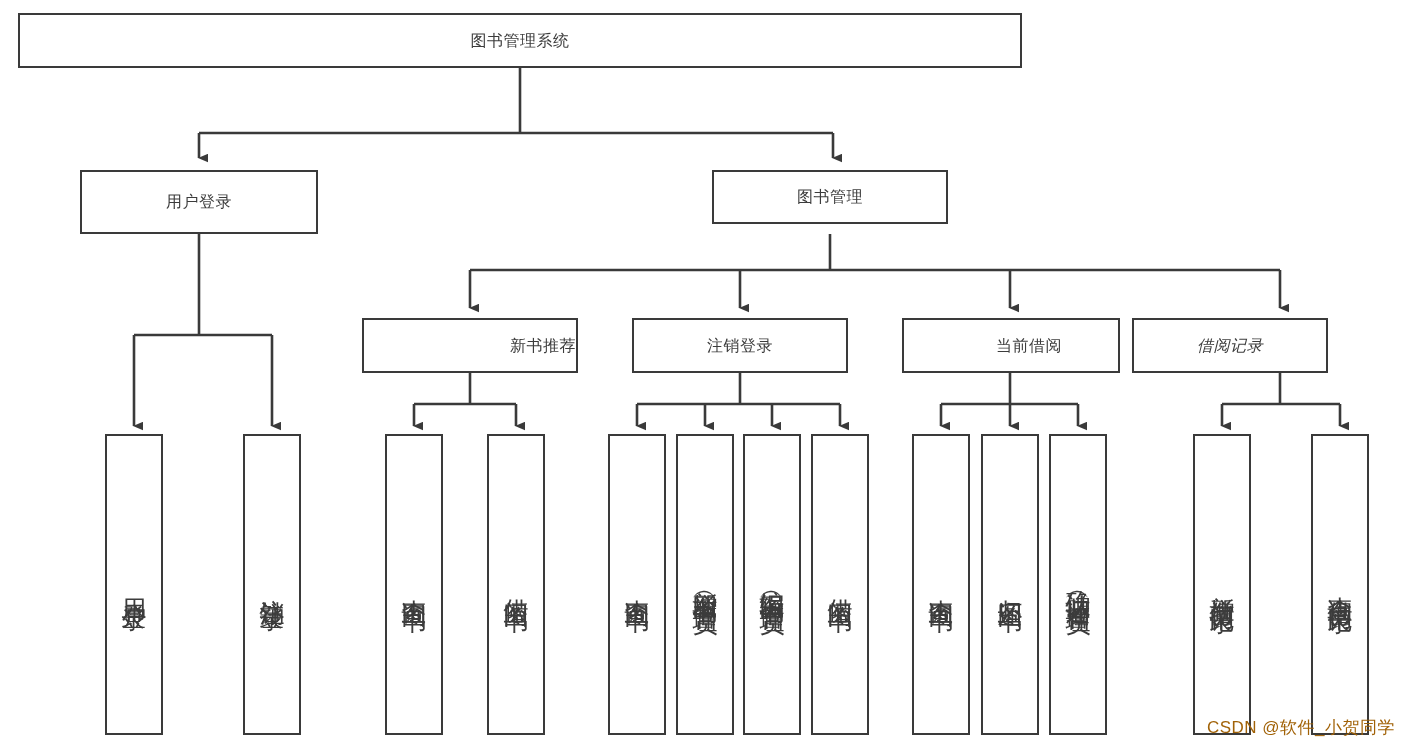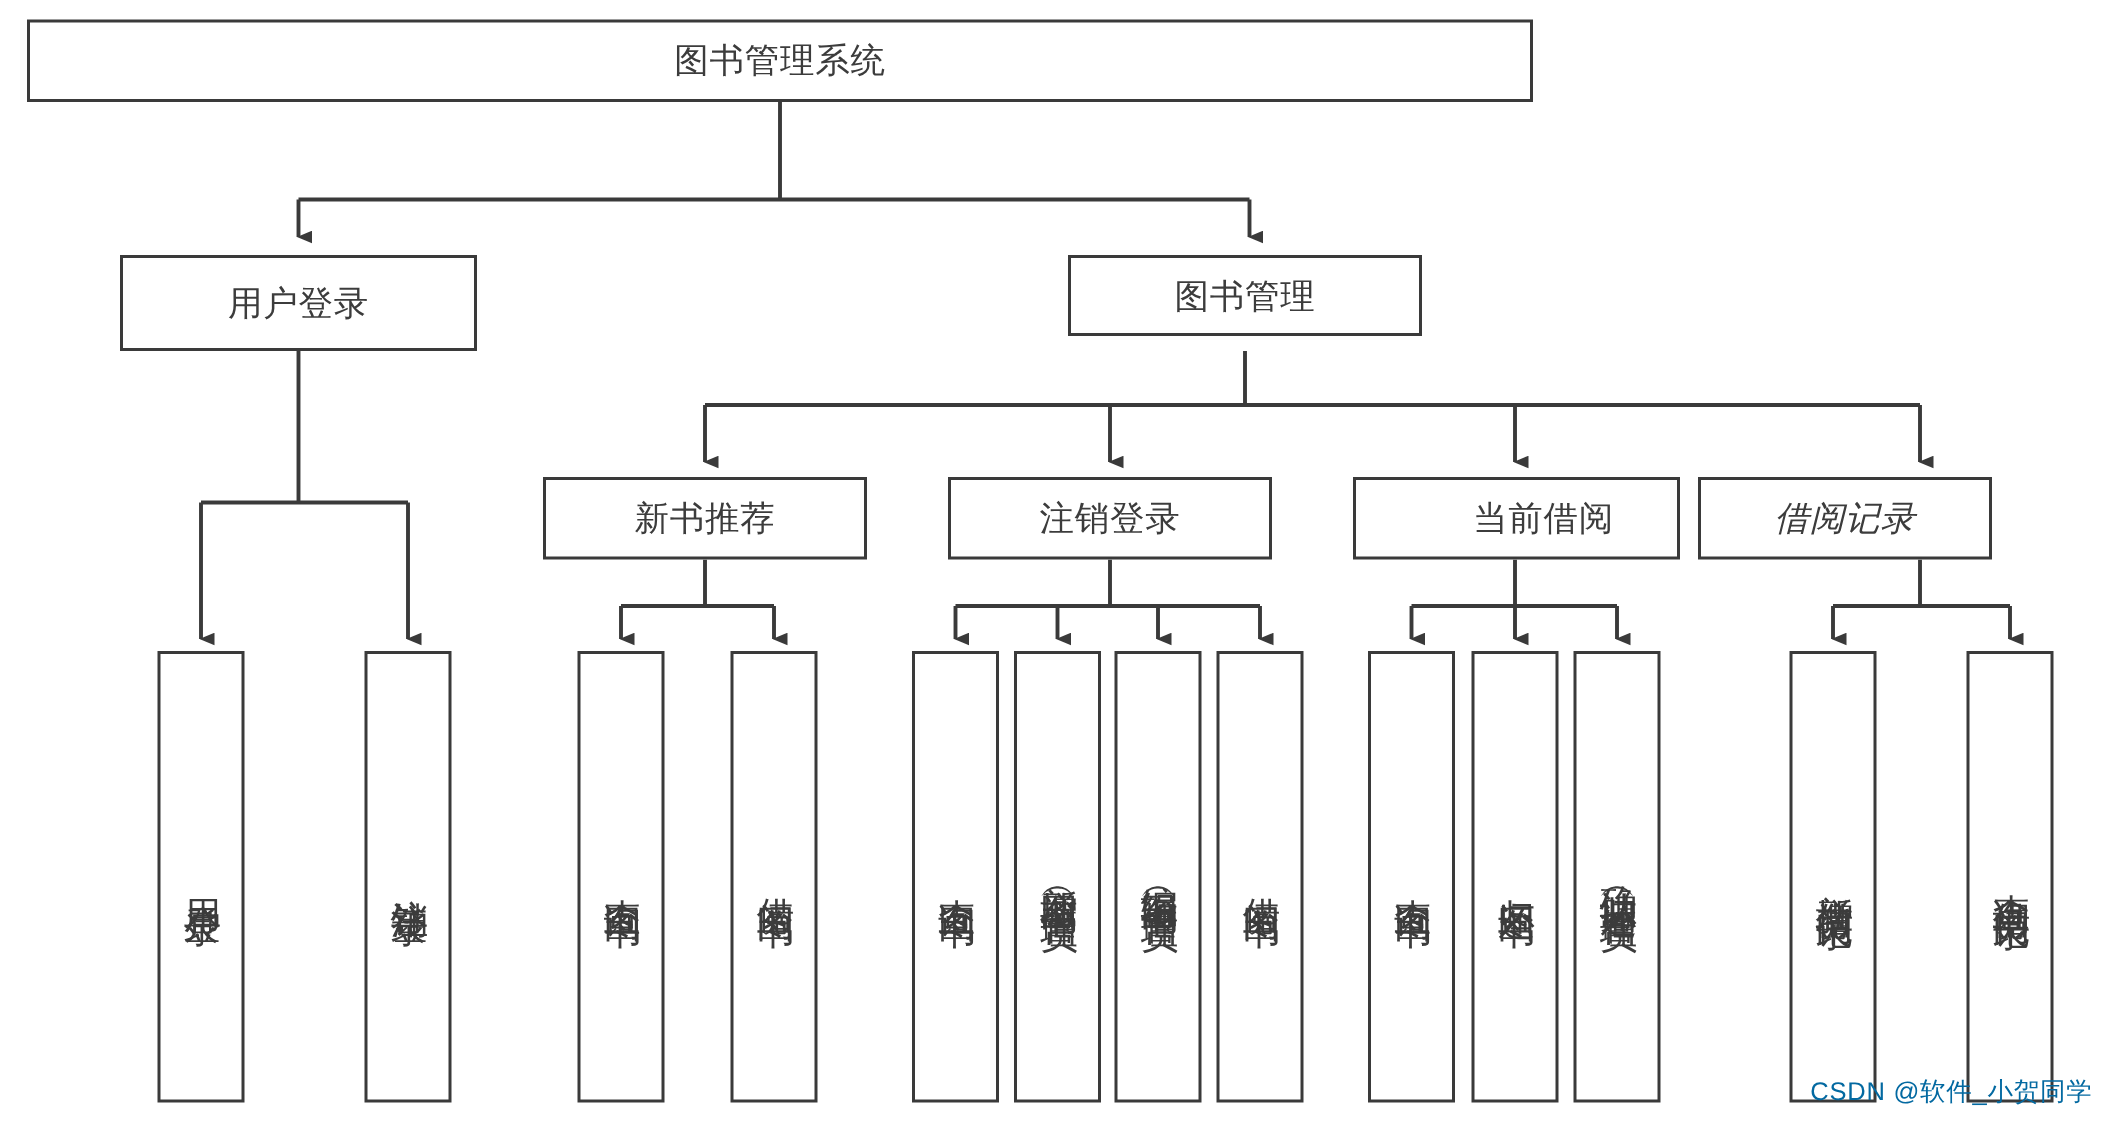--- a/index.html
+++ b/index.html
@@ -38,42 +38,42 @@
     align-items: center;
     justify-content: center;
     color: #3c3c3c;
     line-height: 1.32;
     text-align: center;
   }
   .node .label {
     display: block;
   }
   .node-h .label {
-    font-size: 23px;
+    font-size: 16px;
     letter-spacing: 0.5px;
     white-space: nowrap;
   }
   .node-v {
     align-items: center;
     justify-content: center;
     padding: 6px 0;
   }
   .node-v .label {
     writing-mode: vertical-rl;
     text-orientation: upright;
     font-size: 25px;
     letter-spacing: 3px;
     line-height: 1;
   }
   .watermark {
     position: absolute;
     right: 10px;
     bottom: 8px;
     font-size: 17px;
-    color: #0369a1;
+    color: #a16207;
     white-space: nowrap;
     letter-spacing: 0.5px;
   }
 </style>
 </head>
 <body>
 
 <div id="diagram-root">
 
   <svg class="edges" viewBox="0 0 1405 747" xmlns="http://www.w3.org/2000/svg">
@@ -131,21 +131,21 @@
   </div>
 
   <div class="node node-h" style="left:80px; top:170px; width:238px; height:64px;">
     <span class="label">用户登录</span>
   </div>
 
   <div class="node node-h" style="left:712px; top:170px; width:236px; height:54px;">
     <span class="label">图书管理</span>
   </div>
 
-  <div class="node node-h" style="left:362px; top:318px; width:216px; height:55px;">
+  <div class="node node-h" style="left:362px; top:318px; width:216px; height:55px;justify-content:flex-end;">
     <span class="label">新书推荐</span>
   </div>
 
   <div class="node node-h" style="left:632px; top:318px; width:216px; height:55px;">
     <span class="label">注销登录</span>
   </div>
 
   <div class="node node-h" style="left:902px; top:318px; width:218px; height:55px;padding-left:36px;">
     <span class="label">当前借阅</span>
   </div>

